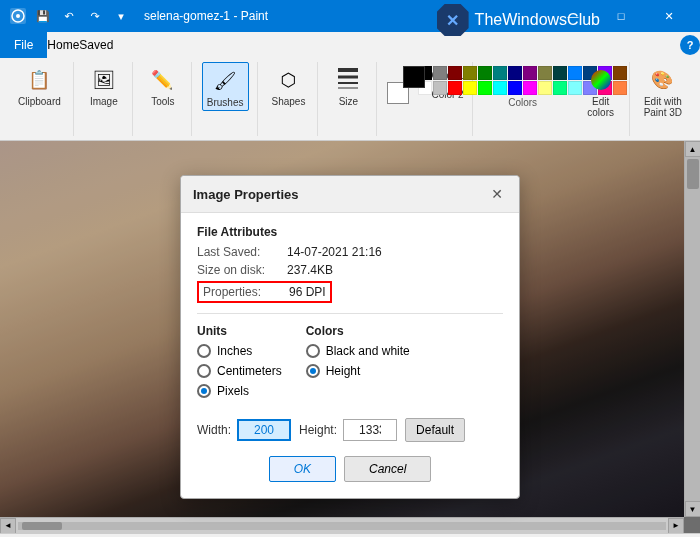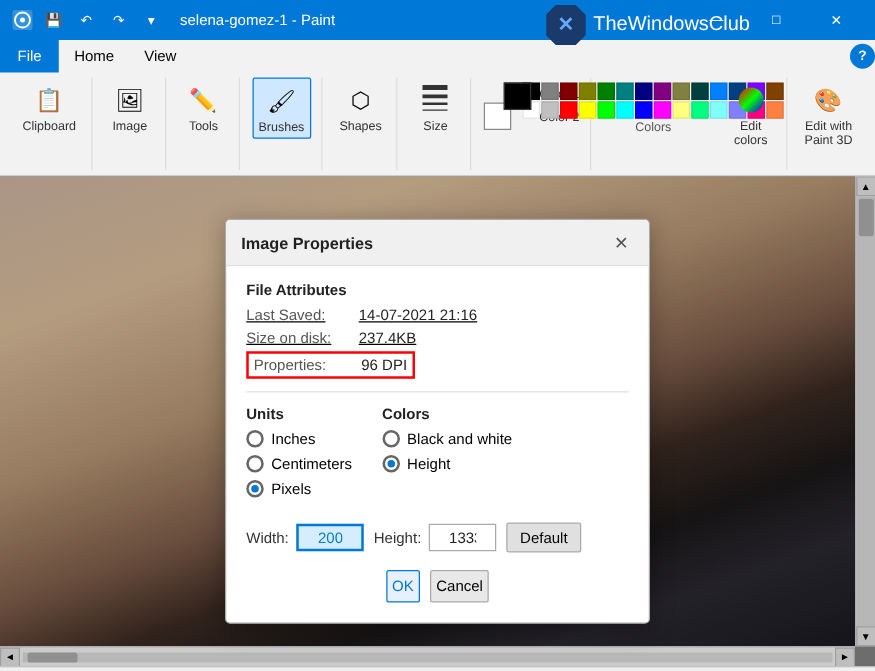--- a/index.html
+++ b/index.html
@@ -55,21 +55,21 @@
       background: #f2f2f2;
       border-bottom: 1px solid #ccc;
     }
     .ribbon-tabs {
       display: flex;
       align-items: center;
       height: 26px;
       padding-left: 0;
     }
     .ribbon-tab {
-      padding: 4px 12px;
+      padding: 4px 0;
       font-size: 12px;
       cursor: pointer;
       height: 100%;
       display: flex; align-items: center;
     }
     .ribbon-tab.file {
       background: #0078d7;
       color: white;
       padding: 0 14px;
     }
@@ -194,21 +194,21 @@
       width: 20px; height: 20px; display: flex; align-items: center; justify-content: center;
       cursor: pointer; font-size: 14px; color: #555; border-radius: 2px;
     }
     .dialog-body {
       padding: 12px 16px 16px;
     }
     .dialog-section-title {
       font-size: 12px; font-weight: 600; margin-bottom: 6px; color: #222;
     }
     .dialog-row {
-      display: flex; margin-bottom: 4px; font-size: 12px; text-decoration: underline;
+      display: flex; margin-bottom: 4px; font-size: 12px;
     }
     .dialog-label {
       color: #555; width: 90px;
     }
     .dialog-value {
       color: #222;
     }
     .resolution-row {
       display: flex; margin-bottom: 4px; font-size: 12px;
       border: 2px solid red;
@@ -251,23 +251,24 @@
     }
     .dialog-default-btn {
       height: 24px; padding: 0 10px;
       background: #e0e0e0; border: 1px solid #aaa;
       font-size: 12px; cursor: pointer; border-radius: 2px;
     }
     .dialog-footer {
       display: flex; justify-content: center; gap: 8px; margin-top: 14px;
     }
     .dialog-btn {
-      height: 26px; padding: 0 4px;
+      height: 26px; padding: 0 24px;
       border: 1px solid #aaa; font-size: 12px; cursor: pointer; border-radius: 2px;
       background: #e8e8e8;
+      font-style: italic;
     }
     .dialog-btn.primary {
       background: #e8f0fe; border-color: #0078d7; color: #0078d7;
     }
 
     
     .palette-row { display: flex; gap: 1px; }
 
     
     .help-btn {
@@ -308,21 +309,21 @@
     <div class="title-btn">—</div>
     <div class="title-btn">□</div>
     <div class="title-btn close">✕</div>
   </div>
 </div>
 
 <div class="ribbon">
   <div class="ribbon-tabs">
     <div class="ribbon-tab file">File</div>
     <div class="ribbon-tab">Home</div>
-    <div class="ribbon-tab">View</div>
+    <div class="ribbon-tab">Saved</div>
     <div class="help-btn">?</div>
   </div>
   <div class="ribbon-content">
 
     <div class="ribbon-group">
       <div class="ribbon-group-items">
         <div class="ribbon-btn">
           <div class="ribbon-btn-icon">📋</div>
           <div class="ribbon-btn-label">Clipboard</div>
         </div>

